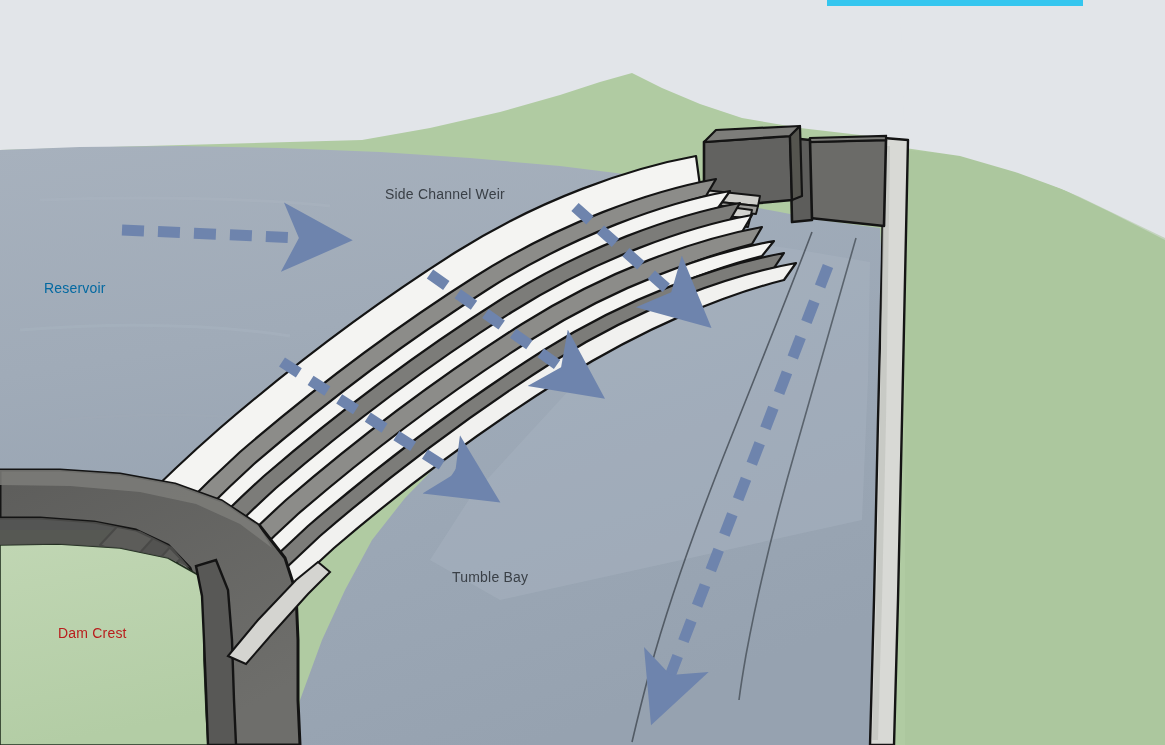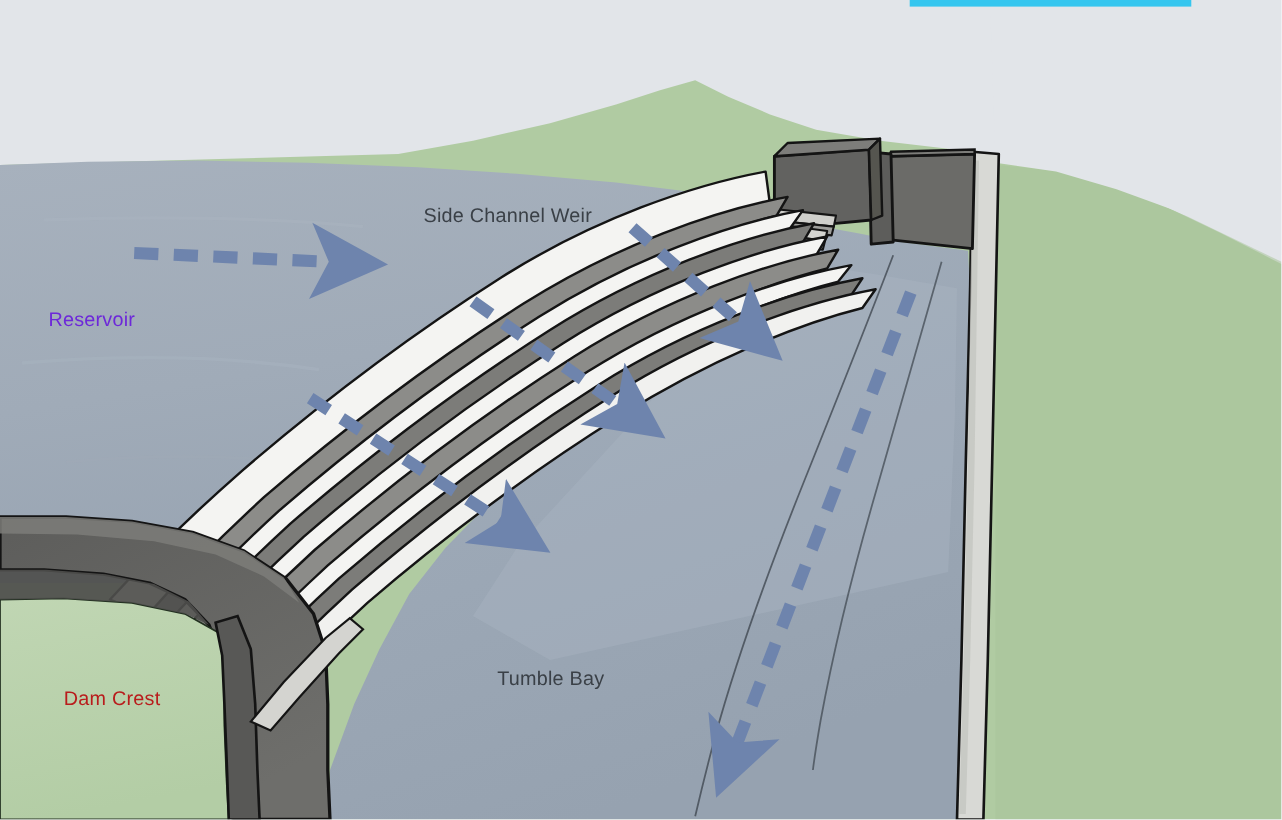--- a/index.html
+++ b/index.html
@@ -21,21 +21,21 @@
     position: absolute;
     top: 0;
     left: 0;
     width: 1165px;
     height: 745px;
     display: block;
   }
   .label {
     position: absolute;
     font-family: "Liberation Sans", sans-serif;
-    font-size: 18px;
+    font-size: 14px;
     letter-spacing: 0.2px;
     color: #3a4047;
     white-space: nowrap;
     user-select: none;
   }
   .label.on-green { color: #3f5440; }
   #progress-track {
     position: absolute;
     left: 827px;
     top: 0px;
@@ -200,25 +200,25 @@
 
       <path stroke-dasharray="20 14" marker-end="url(#ah)" d="M430,274 L562,368"></path>
 
       <path stroke-dasharray="20 14" marker-end="url(#ah)" d="M282,362 L456,474"></path>
 
       <path stroke-dasharray="22 16" marker-end="url(#ah)" d="M828,266 L670,676"></path>
     </g>
 
   </svg>
 
-  <div class="label" style="left: 44px; top: 280px; color: #6d28d9;">Reservoir</div>
+  <div class="label" style="left: 44px; top: 280px; color: #0369a1;">Reservoir</div>
 
   <div class="label" style="left: 385px; top: 186px; color: rgb(58, 64, 71);">Side Channel Weir</div>
 
-  <div class="label" style="left: 452px; top: 607px; color: rgb(58, 64, 71);">Tumble Bay</div>
+  <div class="label" style="left: 452px; top: 569px; color: rgb(58, 64, 71);">Tumble Bay</div>
 
   <div class="label on-green" style="left: 58px; top: 625px; color: #b91c1c;">Dam Crest</div>
 
   <div id="progress-track" style="left: 827px; width: 256px; height: 6px;">
     <div id="progress-fill" style="width: 100%; background: rgb(53, 198, 239);"></div>
   </div>
 
 </div>
 
 </body></html>

